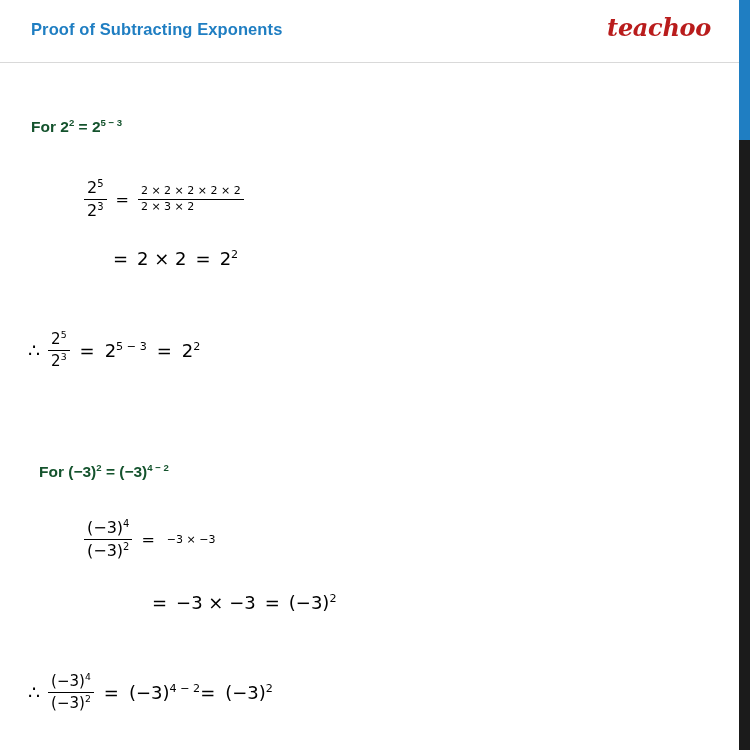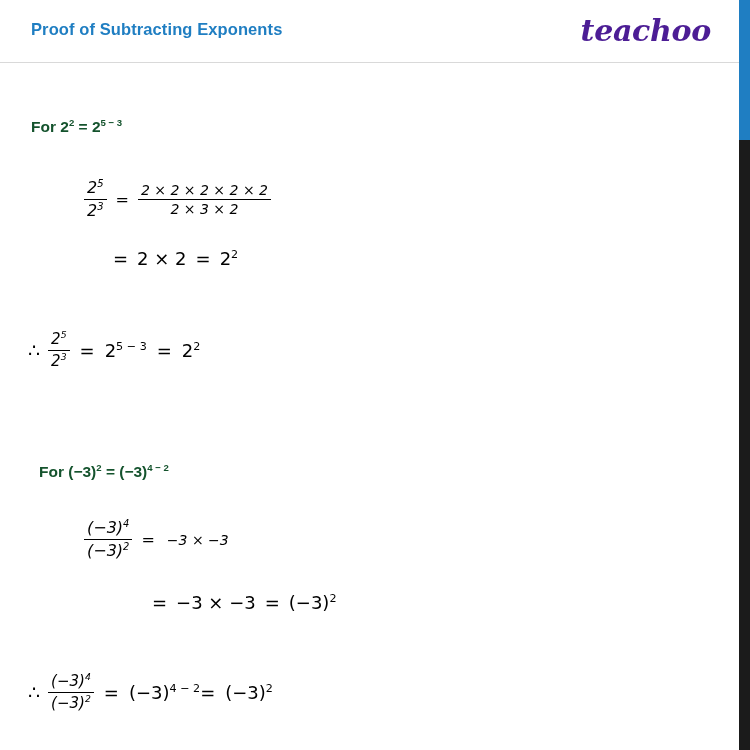--- a/index.html
+++ b/index.html
@@ -55,22 +55,22 @@
     color: #1f7ec2;
     letter-spacing: 0.1px;
   }
   .brand {
     position: absolute;
     right: 28px;
     top: 13px;
     font-family: "DejaVu Serif", serif;
     font-style: italic;
     font-weight: bold;
-    font-size: 30px;
-    color: #4c1d95;
+    font-size: 24px;
+    color: #b91c1c;
     letter-spacing: -0.3px;
   }
   .header-rule {
     position: absolute;
     left: 0;
     top: 62px;
     width: 739px;
     height: 1px;
     background: #d9d9d9;
   }
@@ -86,23 +86,22 @@
     font-size: 15.5px;
     color: #14532d;
   }
   .heading sup {
     font-size: 0.62em;
     vertical-align: super;
   }
   .frac {
     display: inline-block;
     vertical-align: middle;
-    text-align: center;
+    text-align: left;
     line-height: 1.18;
-    font-style: italic;
   }
   .frac .num {
     display: block;
     padding: 0 3px 1px 3px;
     border-bottom: 1.3px solid #000;
   }
   .frac .den {
     display: block;
     padding: 1px 3px 0 3px;
   }
@@ -113,21 +112,21 @@
     color: #000;
   }
   .eqrow .op {
     margin: 0 9px;
   }
   sup.exp {
     font-size: 0.62em;
     vertical-align: super;
   }
   .small {
-    font-size: 14px;
+    font-size: 11px;
   }
   .therefore {
     font-size: 19px;
     margin-right: 8px;
   }
 </style>
 </head>
 <body>
 
 <div class="page">

